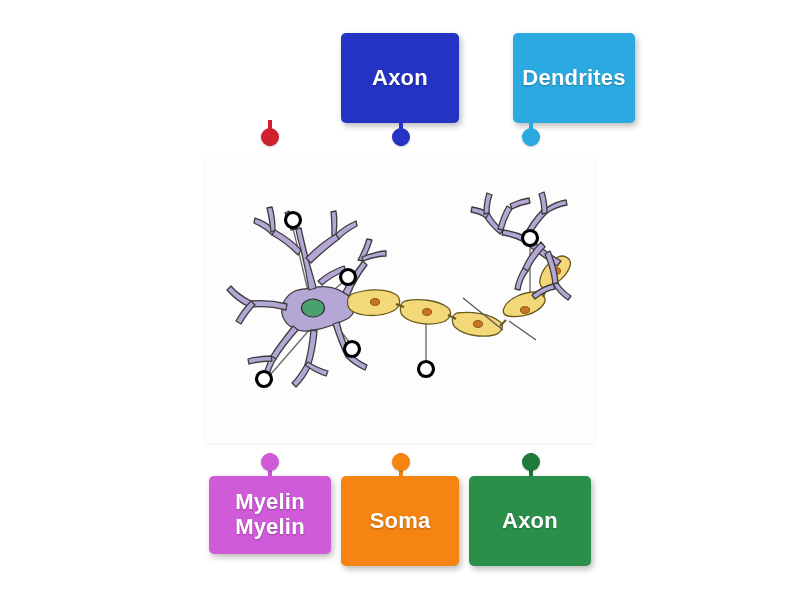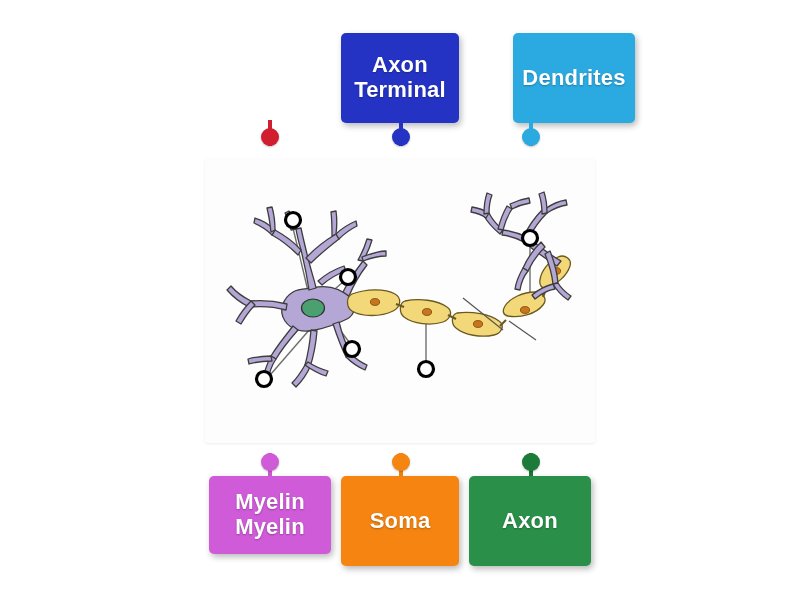--- a/index.html
+++ b/index.html
@@ -216,21 +216,20 @@
   </div>
 
   <div class="pin down" id="pin-nucleus">
     <div class="stem" style="background: rgb(208, 32, 48);"></div>
     <div class="knob" style="background: rgb(208, 32, 48);"></div>
   </div>
 
   <div class="tile" id="tile-axon-terminal" style="background: rgb(37, 51, 196);">
     <span class="tile-label">
       <span>Axon</span><br>
-      <span>Terminal</span>
     </span>
   </div>
   <div class="pin down" id="pin-axon-terminal">
     <div class="stem" style="background: rgb(37, 51, 196);"></div>
     <div class="knob" style="background: rgb(37, 51, 196);"></div>
   </div>
 
   <div class="tile" id="tile-dendrites" style="background: rgb(42, 170, 225); margin-left: 44px;">
     <span class="tile-label">Dendrites</span>
   </div>

